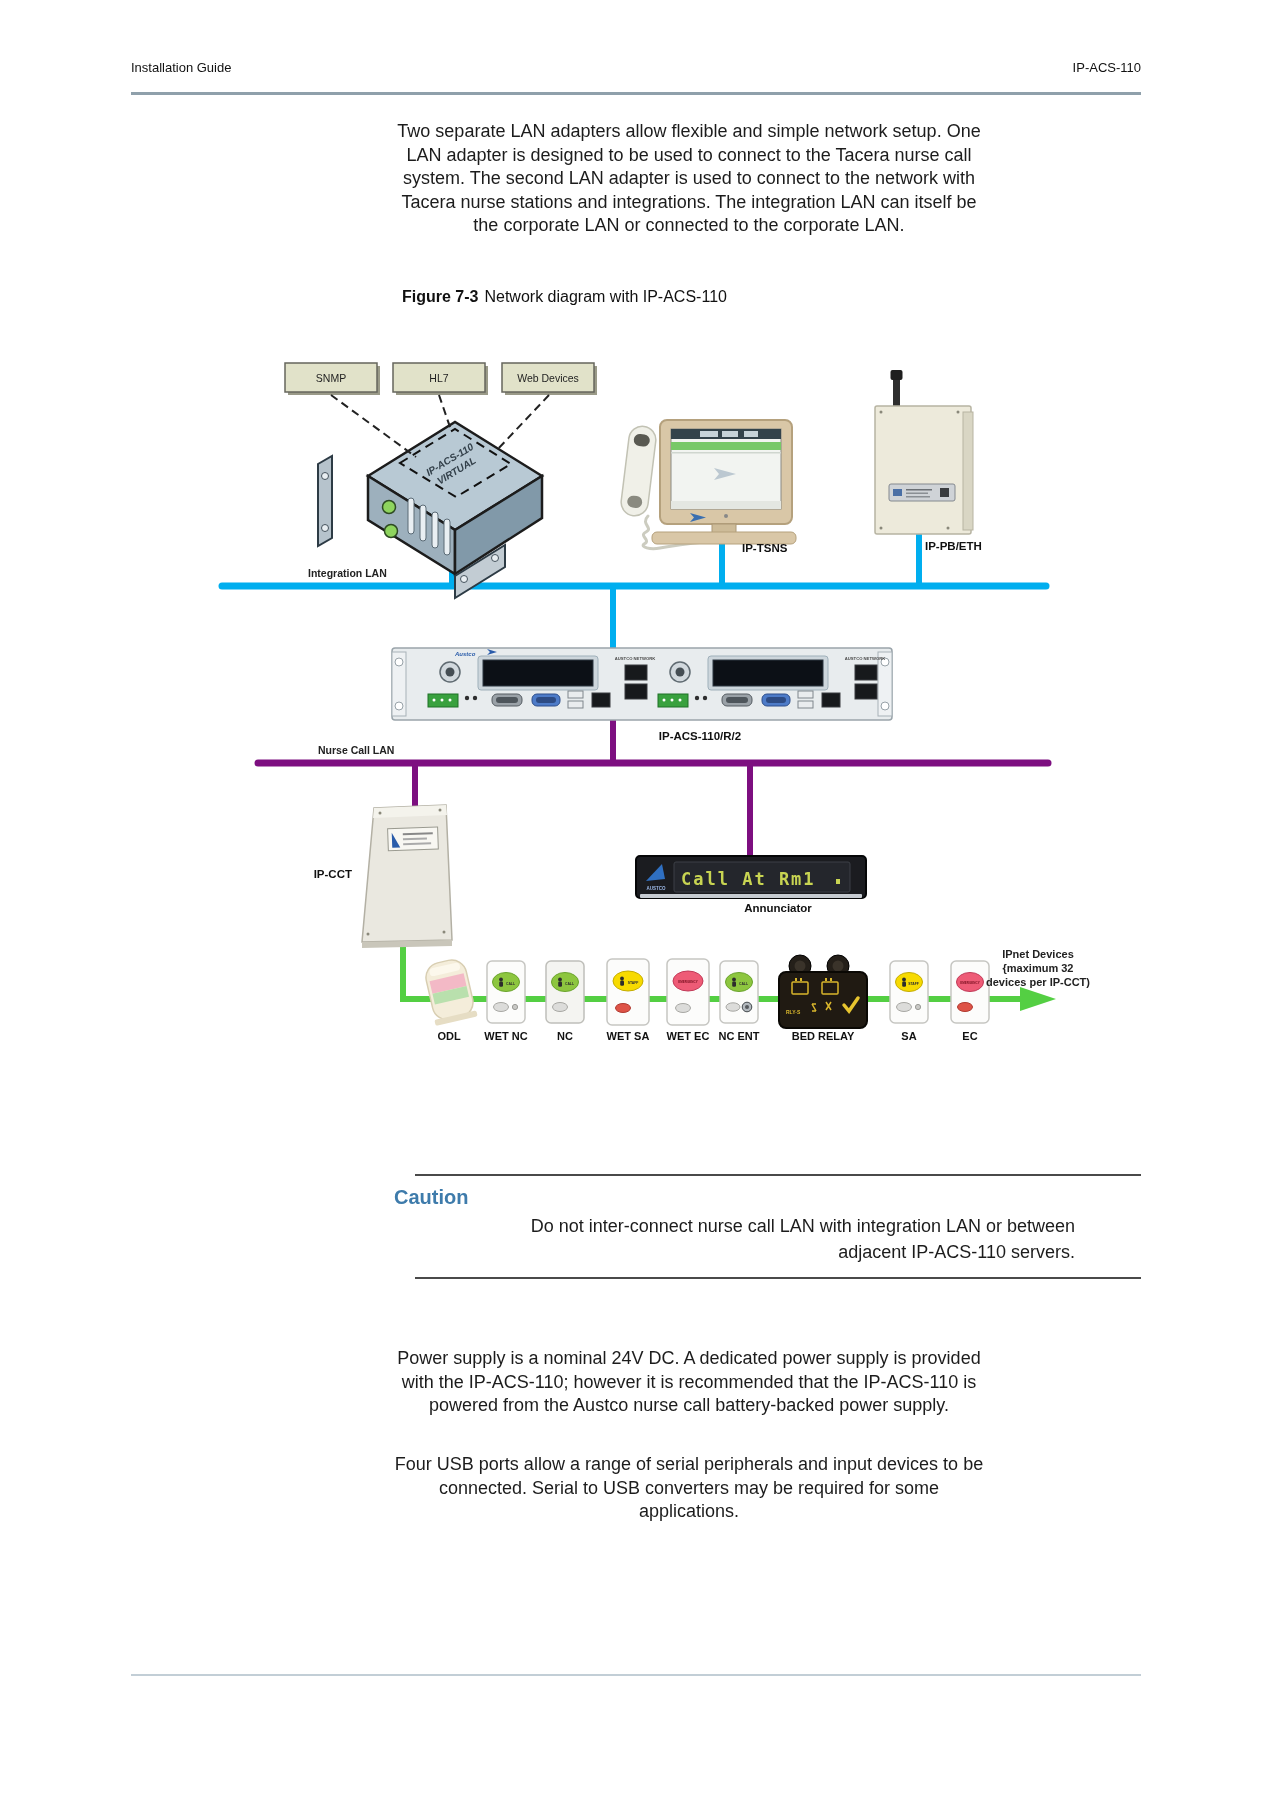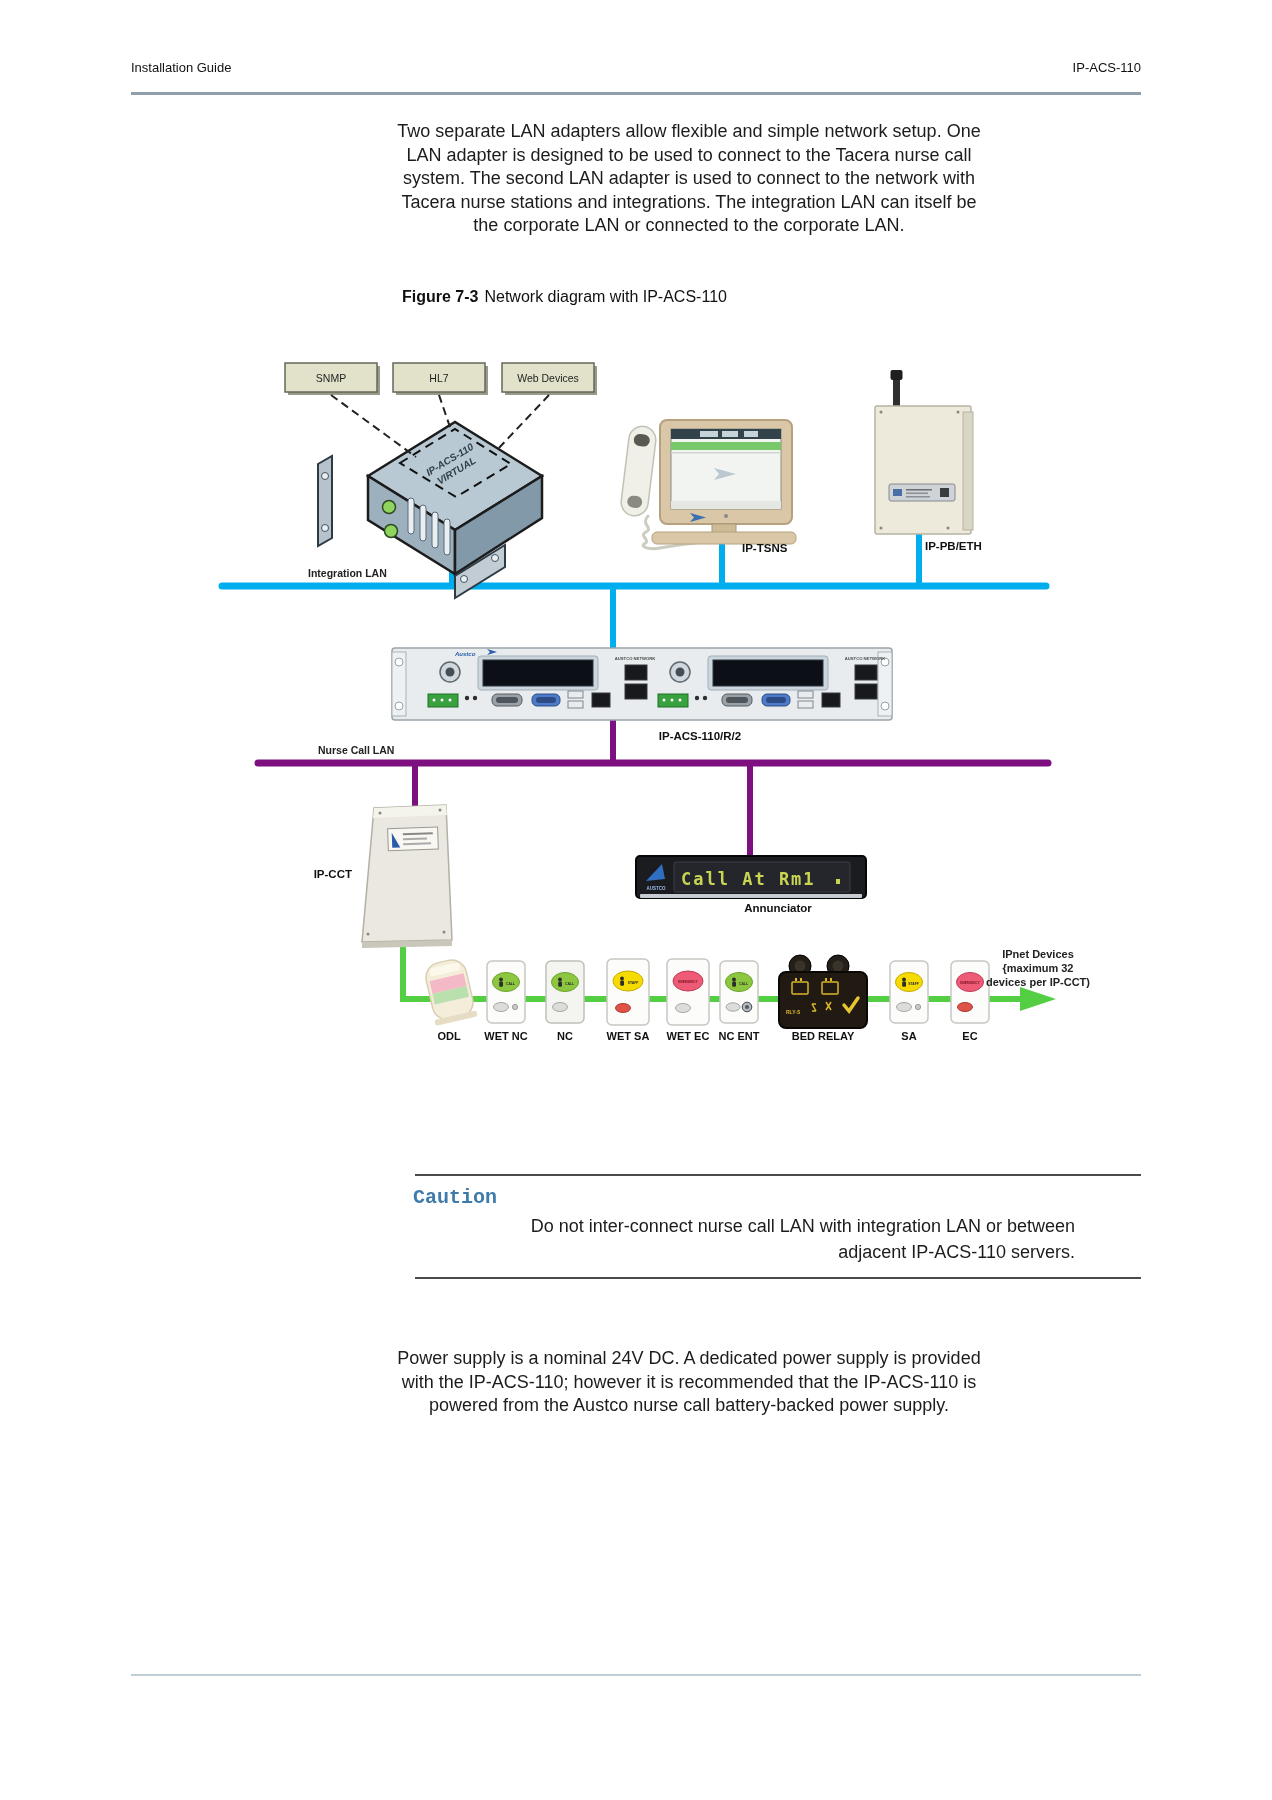--- a/index.html
+++ b/index.html
@@ -345,26 +345,29 @@
     <text x="970" y="740" text-anchor="middle" class="devlab">EC</text>
 
     <g>
       <text x="1038" y="658" text-anchor="middle" class="notelab">IPnet Devices</text>
       <text x="1038" y="672" text-anchor="middle" class="notelab">{maximum 32</text>
       <text x="1038" y="686" text-anchor="middle" class="notelab">devices per IP-CCT)</text>
     </g>
   </svg>
 
   <div class="caution-rule" style="left:415px; top:1174px; width:726px;"></div>
-  <div class="abs caution-heading" style="left:413px; top:1186px;font-family:Liberation Mono, monospace;">Caution</div>
+  <div class="abs caution-heading" style="left:394px; top:1186px;">Caution</div>
   <div class="abs caution-body" style="left:455px; top:1213px;text-align:right;">Do not inter-connect nurse call LAN with integration LAN or between
 adjacent IP-ACS-110 servers.</div>
   <div class="caution-rule" style="left:415px; top:1277px; width:726px;"></div>
 
   <div class="abs body-text" style="left:369px; top:1347px;">Power supply is a nominal 24V DC. A dedicated power supply is provided
 with the IP-ACS-110; however it is recommended that the IP-ACS-110 is
 powered from the Austco nurse call battery-backed power supply.</div>
+  <div class="abs body-text" style="left:369px; top:1453px;">Four USB ports allow a range of serial peripherals and input devices to be
+connected. Serial to USB converters may be required for some
+applications.</div>
 
   <div class="rule" style="left:131px; top:1674px; width:1010px; height:2px; background:#c2ced6;"></div>
   <div class="abs ftr" style="left:131px; top:1688px;">Austco</div>
   <div class="abs ftr" style="right:120px; top:1688px;">54</div>
 
 </div>
 
 </body></html>

